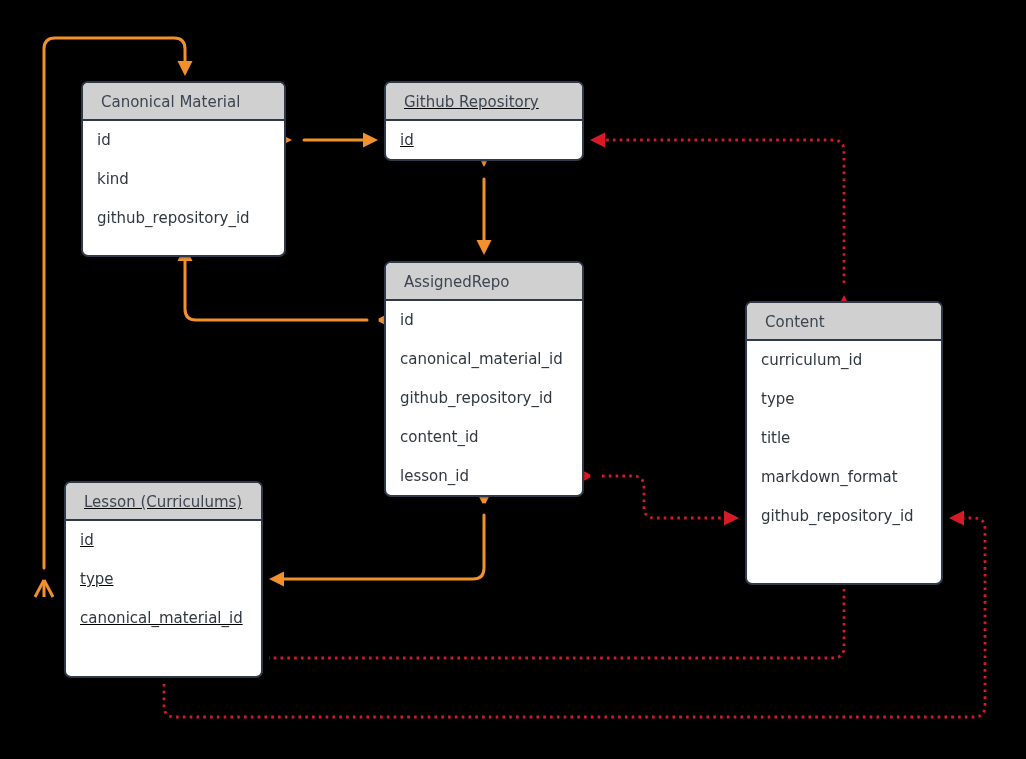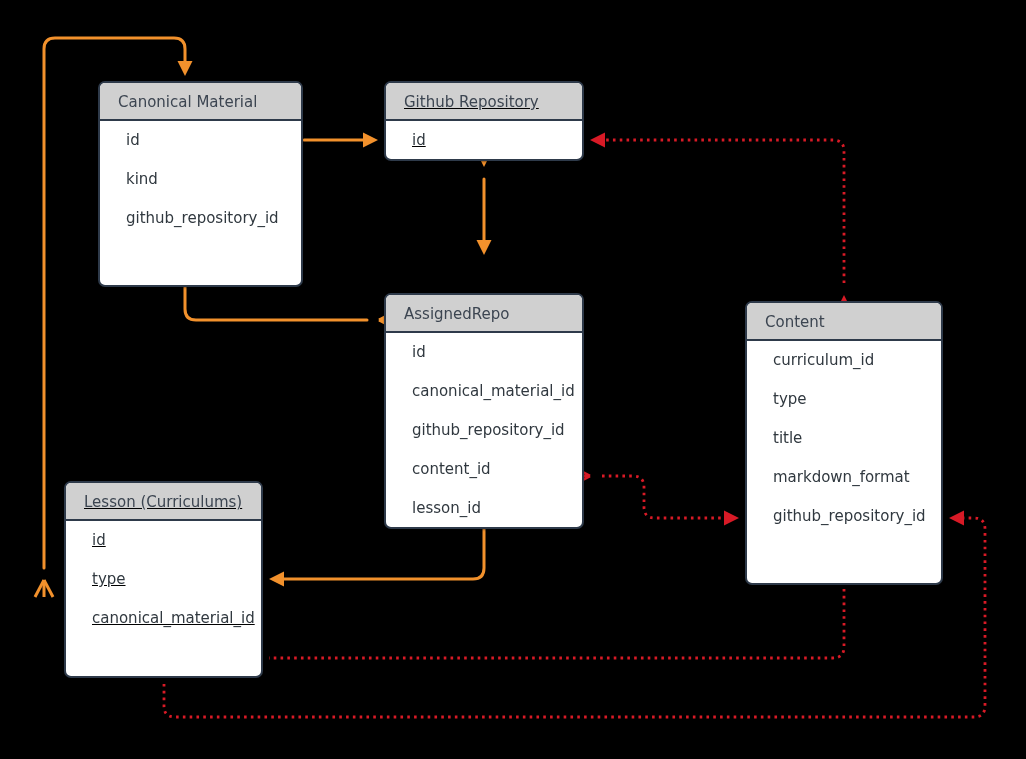--- a/index.html
+++ b/index.html
@@ -46,21 +46,21 @@
   .entity-fields {
     box-sizing: border-box;
     padding: 0;
   }
   .field {
     box-sizing: border-box;
     color: #30383f;
     font-size: 15px;
     height: 39px;
     line-height: 39px;
-    padding-left: 26px;
+    padding-left: 14px;
     white-space: nowrap;
   }
 </style>
 </head>
 <body>
 
 <div id="canvas">
 
   <svg id="edges" viewBox="0 0 1026 759" xmlns="http://www.w3.org/2000/svg">
       <g>
@@ -111,37 +111,37 @@
         <line x1="844" y1="543" x2="835" y2="526" stroke="#d81a26" stroke-width="2.6" stroke-linecap="butt"></line>
         <line x1="844" y1="543" x2="844" y2="526" stroke="#d81a26" stroke-width="2.6" stroke-linecap="butt"></line>
         <line x1="844" y1="543" x2="853" y2="526" stroke="#d81a26" stroke-width="2.6" stroke-linecap="butt"></line>
       </g>
       <g>
         <path d="M 164 684 L 164 706 Q 164 717 175 717 L 974 717 Q 985 717 985 706 L 985 529 Q 985 518 974 518 L 961 518" fill="none" stroke="#d81a26" stroke-width="2.8" stroke-linecap="butt" stroke-linejoin="round" stroke-dasharray="2.6 4.2"></path>
         <polygon points="949,518 964,510.5 964,525.5" fill="#d81a26"></polygon>
       </g>
     </svg>
 
-  <div class="entity" style="left:98px; top:81px; width:205px; height:206px;">
+  <div class="entity" style="left:81px; top:81px; width:205px; height:176px;">
     <div class="entity-header">Canonical Material</div>
     <div class="entity-fields">
       <div class="field">id</div>
       <div class="field">kind</div>
       <div class="field">github_repository_id</div>
     </div>
   </div>
 
   <div class="entity" style="left:384px; top:81px; width:200px; height:80px;text-decoration:underline;">
     <div class="entity-header">Github Repository</div>
     <div class="entity-fields">
       <div class="field">id</div>
     </div>
   </div>
 
-  <div class="entity" style="left:384px; top:261px; width:200px; height:236px;margin-top:32px;">
+  <div class="entity" style="left:384px; top:261px; width:200px; height:236px;">
     <div class="entity-header">AssignedRepo</div>
     <div class="entity-fields">
       <div class="field">id</div>
       <div class="field">canonical_material_id</div>
       <div class="field">github_repository_id</div>
       <div class="field">content_id</div>
       <div class="field">lesson_id</div>
     </div>
   </div>
 

